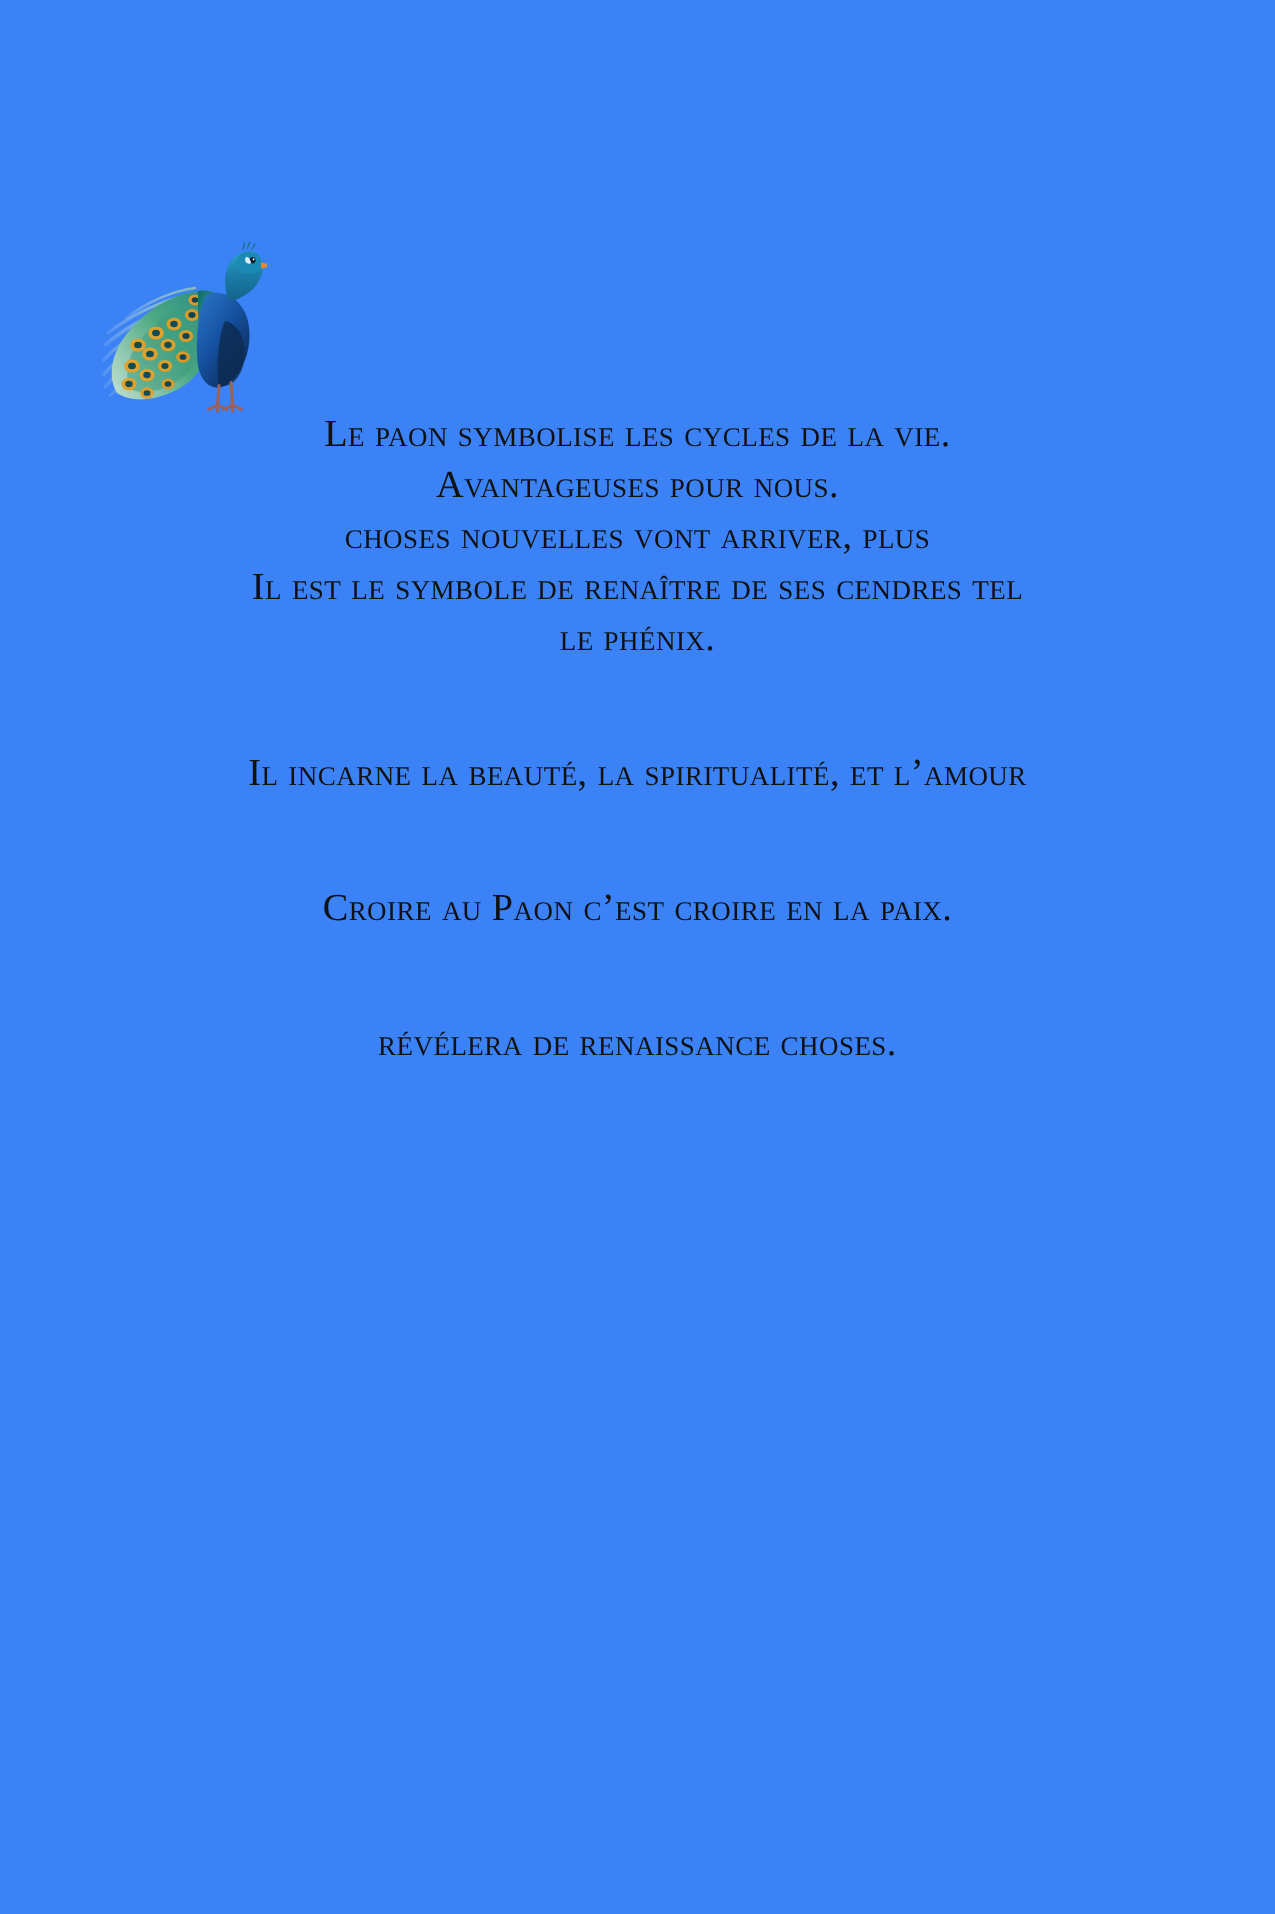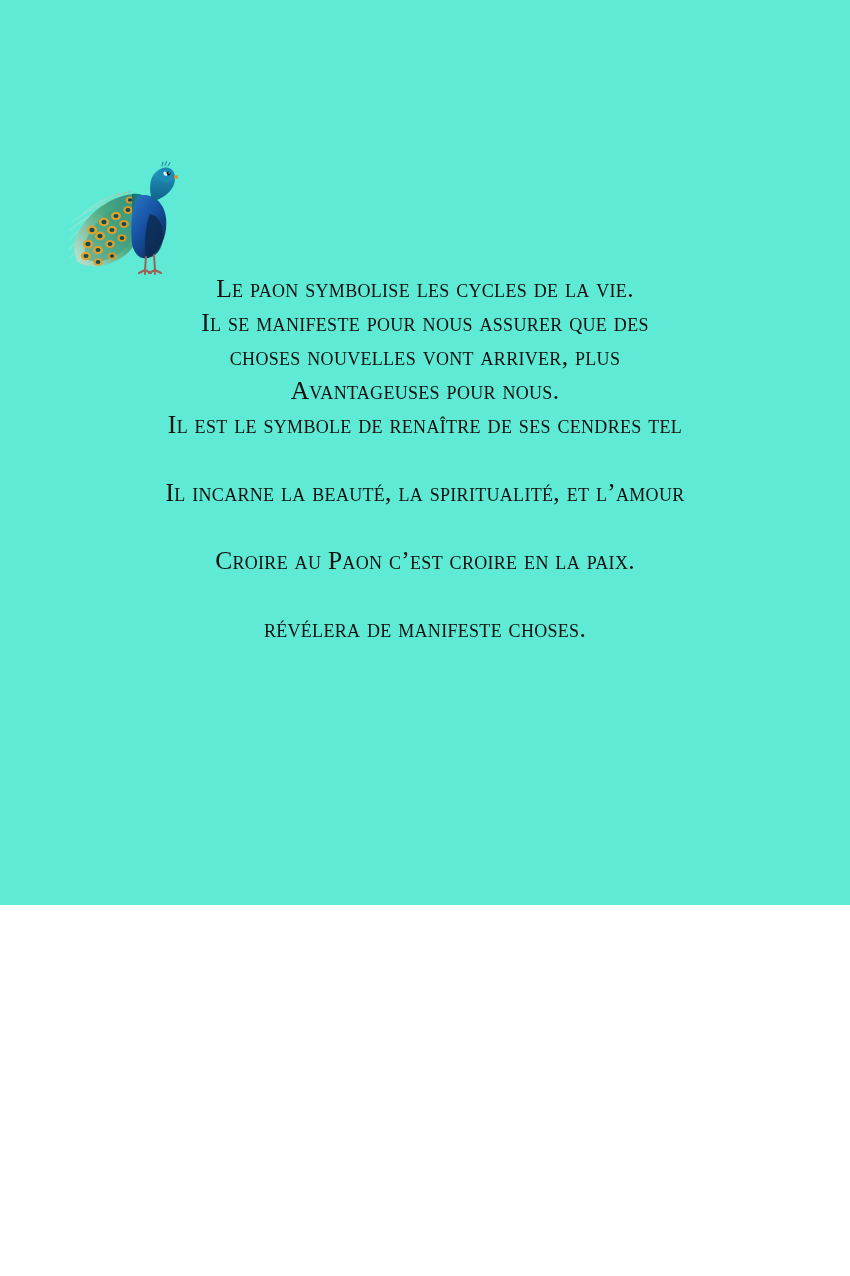--- a/index.html
+++ b/index.html
@@ -12,22 +12,22 @@
     height: 1276px;
     position: relative;
     overflow: hidden;
     font-family: "Liberation Serif", "DejaVu Serif", serif;
     color: #111111;
   }
 
   .page {
     position: relative;
     width: 850px;
-    height: 905px;
-    background: #5eead4;
+    height: 1276px;
+    background: #3b82f6;
   }
 
   
   .peacock-wrap {
     position: absolute;
     left: 66px;
     top: 160px;
     width: 112px;
     height: 116px;
   }
@@ -43,21 +43,21 @@
     left: 0;
     top: 272px;
     width: 850px;
     text-align: center;
   }
   .para {
     margin: 0;
     padding: 0;
   }
   .para + .para {
-    margin-top: 34px;
+    margin-top: 56px;
   }
   .line {
     display: block;
     font-variant: small-caps;
     font-size: 25.5px;
     line-height: 34px;
     letter-spacing: 0.3px;
     white-space: nowrap;
     color: #111111;
   }
@@ -199,35 +199,35 @@
         <path d="M79 110 L 73 113 M 79 110 L 79 114 M 79 110 L 85 113"></path>
         <path d="M89 110 L 83 113 M 89 110 L 89 114 M 89 110 L 95 113"></path>
       </g>
     </svg>
   </div>
 
   <div class="text-block">
 
     <p class="para">
       <span class="line">Le paon symbolise les cycles de la vie.</span>
-      <span class="line">Il se manifeste pour nous assurer que des</span>
+      <span class="line">Avantageuses pour nous.</span>
       <span class="line">choses nouvelles vont arriver, plus</span>
-      <span class="line">Avantageuses pour nous.</span>
       <span class="line">Il est le symbole de renaître de ses cendres tel</span>
+      <span class="line">le phénix.</span>
     </p>
 
     <p class="para">
       <span class="line">Il incarne la beauté, la spiritualité, et l’amour</span>
     </p>
 
     <p class="para">
       <span class="line">Croire au Paon c’est croire en la paix.</span>
     </p>
 
     <p class="para">
-      <span class="line">révélera de manifeste choses.</span>
+      <span class="line">révélera de renaissance choses.</span>
     </p>
 
     <p class="para">
     </p>
 
   </div>
 </div>
 
 </body></html>

